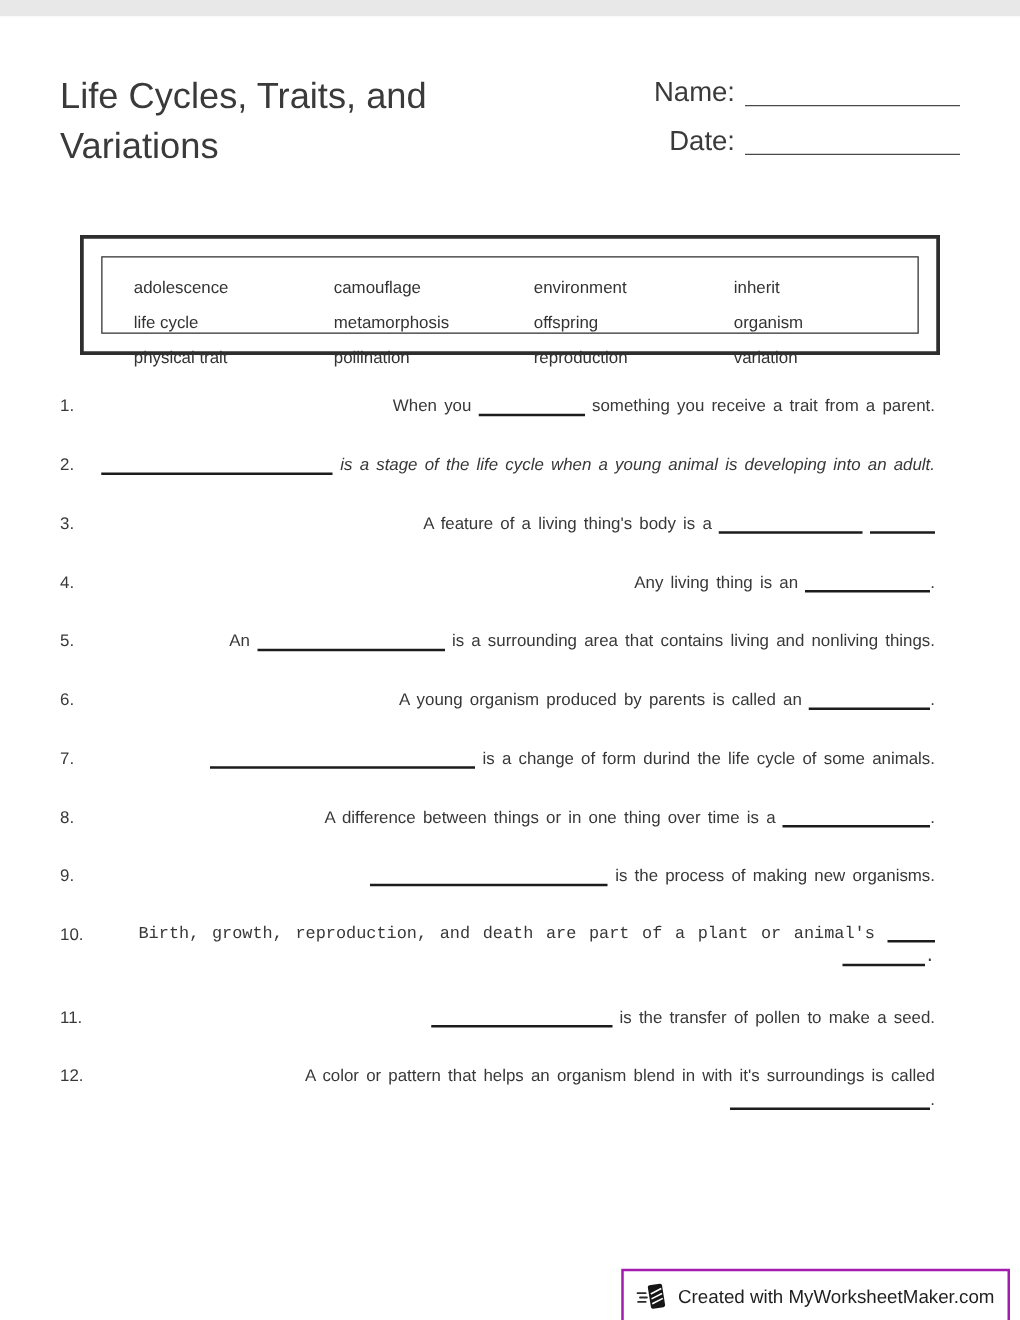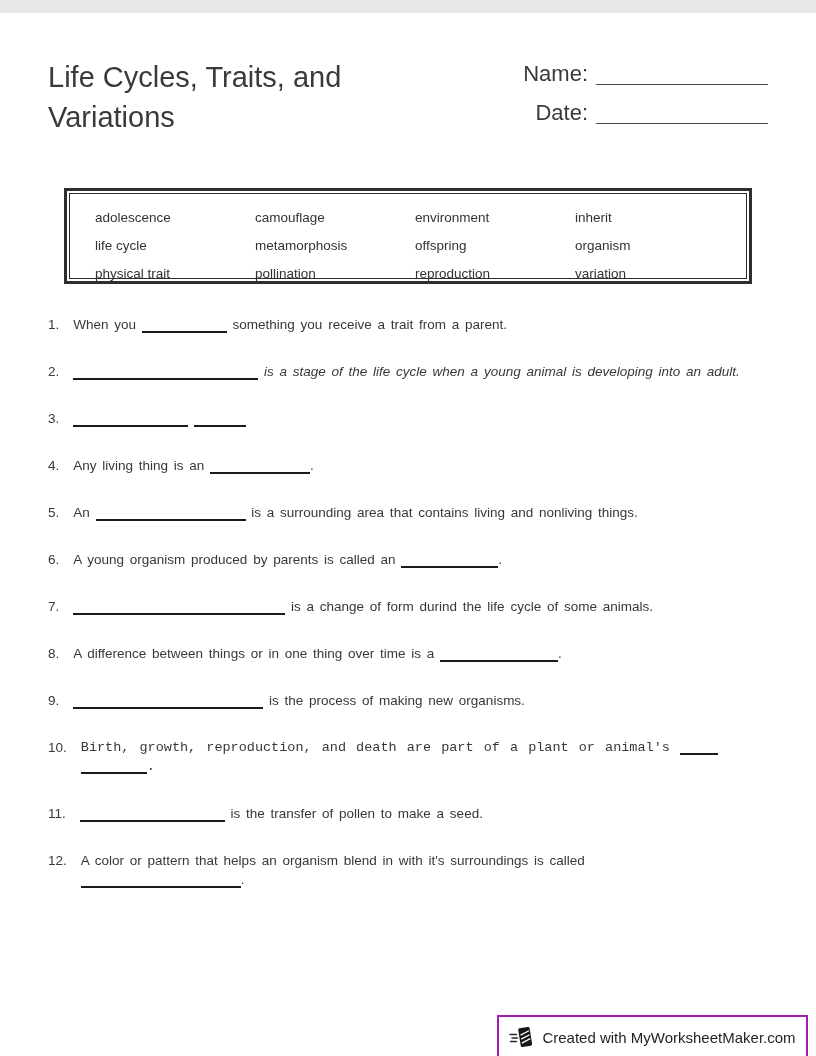--- a/index.html
+++ b/index.html
@@ -13,33 +13,33 @@
     position:absolute; left:48px; top:44px; width:400px; margin:0;
     font-size:29px; line-height:40px; font-weight:400; color:#3a3a3a;
   }
   .name-date { position:absolute; left:520px; top:50px; }
   .nd-row { display:flex; align-items:flex-end; margin-bottom:17px; }
   .nd-label { display:inline-block; width:68px; text-align:right; font-size:22px; color:#3a3a3a; line-height:22px; }
   .nd-line { display:inline-block; width:172px; margin-left:8px; border-bottom:1.6px solid #4a4a4a; height:20px; }
   
   .word-bank-outer {
     position:absolute; left:64px; top:175px; width:688px; height:96px;
-    border:3px solid #2e2e2e; padding:2px; box-sizing:border-box;
+    border:3px solid #2e2e2e; padding:14px; box-sizing:border-box;
   }
   .word-bank-inner { width:100%; height:100%; border:1px solid #2e2e2e; box-sizing:border-box; padding:9px 0 0 25px; }
   .word-bank-grid {
     display:grid; grid-template-columns:160px 160px 160px 160px; grid-auto-rows:28px;
     align-items:center; font-size:13.5px; color:#333333;
   }
   
   .question-list { position:absolute; left:48px; top:302px; width:700px; margin:0; padding:0; list-style:none;
     font-size:13.5px; color:#383838; word-spacing:2px; }
   .q { display:flex; margin-bottom:28px; }
   .q-num { flex:0 0 auto; margin-right:14px; line-height:19px; }
-  .q-body { flex:1 1 auto; line-height:19px; }
+  .q-body { flex:1 1 auto; line-height:19px;text-align:right; }
   .blank { display:inline-block; height:1px; border-bottom:2px solid #1c1c1c; vertical-align:-4px; }
   
   .credit-box {
     position:absolute; left:497px; top:1002px; width:311px; height:45px;
     border:2px solid #a21caf; box-sizing:border-box;
     display:flex; align-items:center; justify-content:center; gap:7px;
     font-size:15px; color:#1f1f1f; background:#ffffff;
   }
   .logo-svg { flex:0 0 auto; display:block; }
 </style>
@@ -86,21 +86,21 @@
     <p class="q-body" style="margin:0;"><span>When you</span> <span class="blank" style="width: 85px;"></span><span> something you receive a trait from a parent.</span></p>
   </li>
 
   <li class="q">
     <span class="q-num">2.</span>
     <p class="q-body" style="margin:0;font-style:italic;"><span class="blank" style="width: 185px;"></span><span> is a stage of the life cycle when a young animal is developing into an adult.</span></p>
   </li>
 
   <li class="q">
     <span class="q-num">3.</span>
-    <p class="q-body" style="margin:0;"> <span class="blank" style="width: 115px;"></span> <span class="blank" style="width: 52px;"></span></p>
+    <p class="q-body" style="margin:0;"><span>A feature of a living thing's body is a</span> <span class="blank" style="width: 115px;"></span> <span class="blank" style="width: 52px;"></span></p>
   </li>
 
   <li class="q">
     <span class="q-num">4.</span>
     <p class="q-body" style="margin:0;"><span>Any living thing is an</span> <span class="blank" style="width: 100px;"></span><span>.</span></p>
   </li>
 
   <li class="q">
     <span class="q-num">5.</span>
     <p class="q-body" style="margin:0;"><span>An</span> <span class="blank" style="width: 150px;"></span><span> is a surrounding area that contains living and nonliving things.</span></p>

